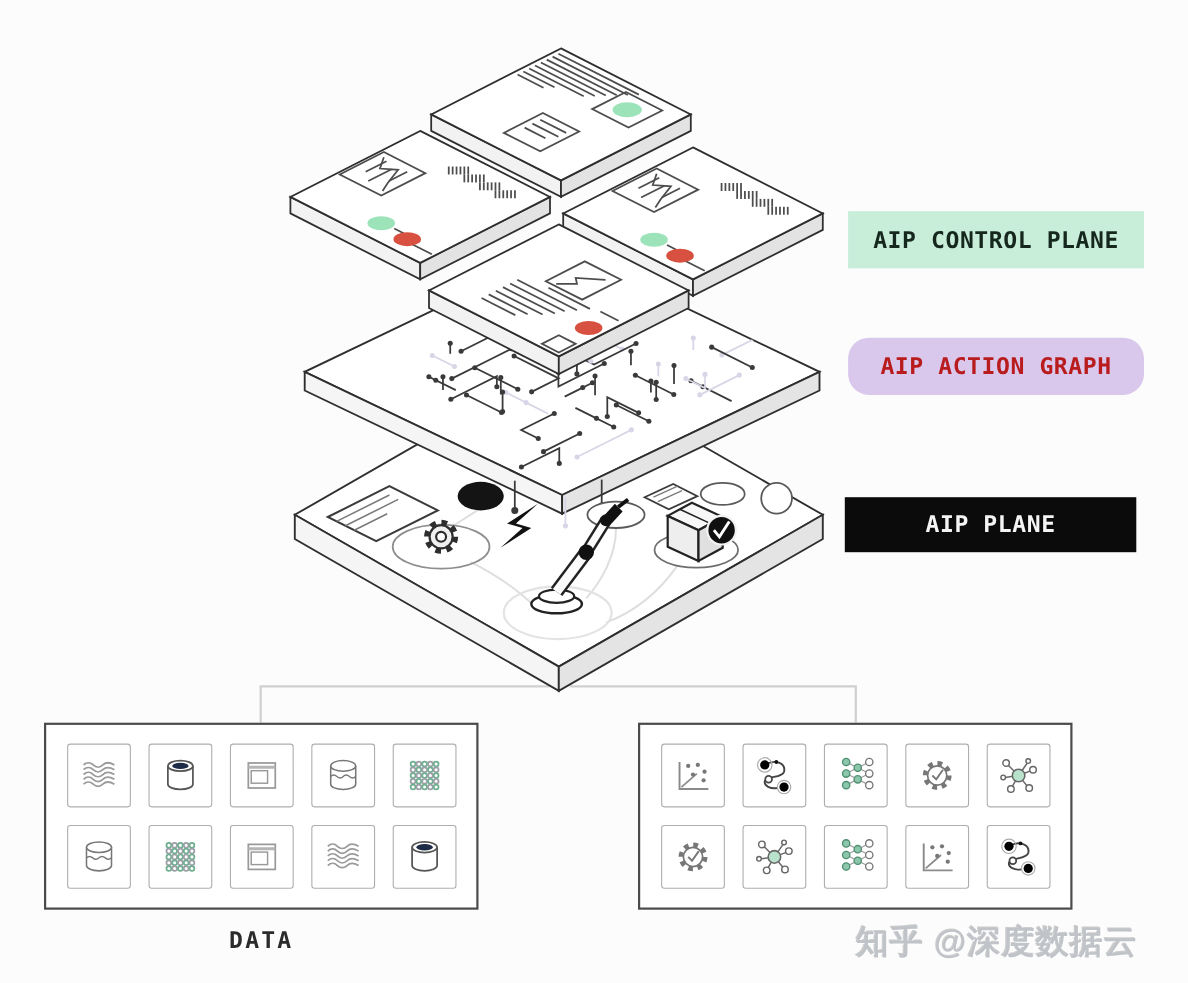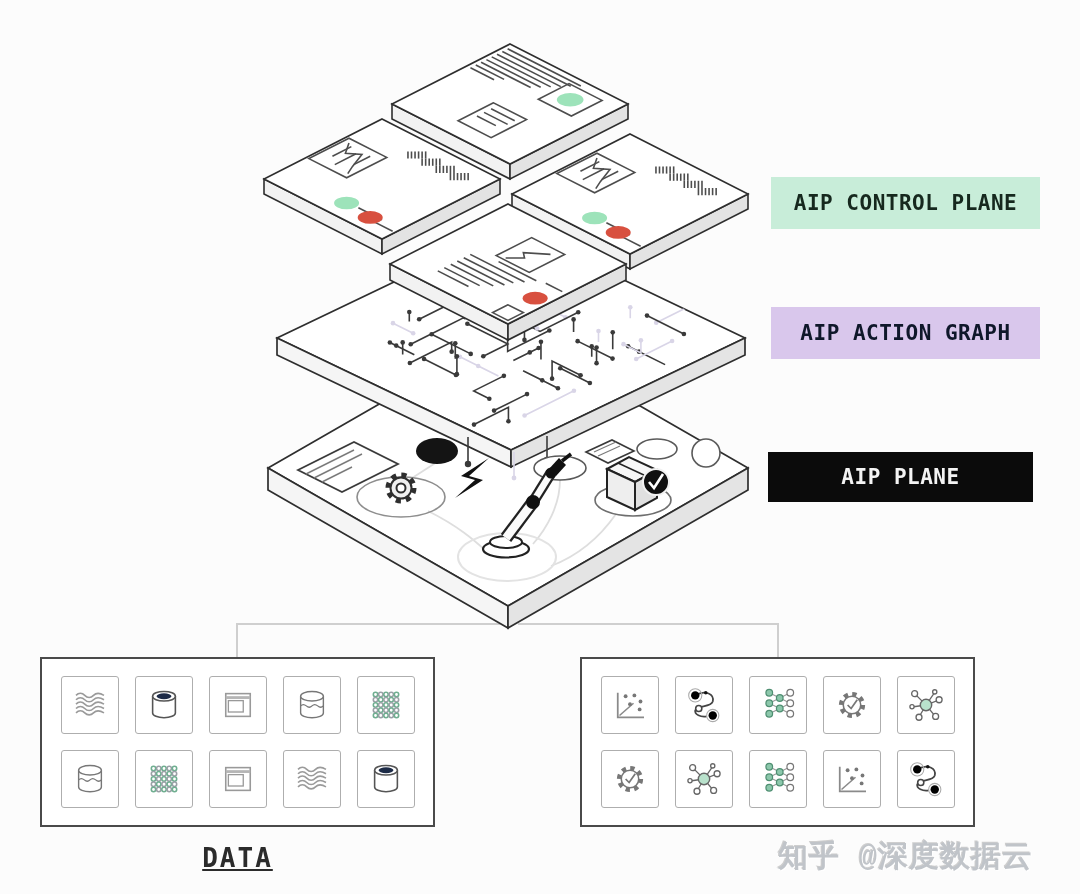--- a/index.html
+++ b/index.html
@@ -8,23 +8,23 @@
   #iso{position:absolute;left:0;top:0;}
   .iso *{vector-effect:non-scaling-stroke;}
   .side-label{position:absolute;display:flex;align-items:center;justify-content:center;
       font-size:21px;font-weight:bold;letter-spacing:.5px;white-space:nowrap;}
   .iconbox{position:absolute;width:391px;height:166px;background:#ffffff;border:2px solid #4a4a4a;
       display:grid;grid-template-columns:repeat(5,58px);grid-template-rows:repeat(2,58px);
       gap:16px;justify-content:center;align-content:center;}
   .tile{width:58px;height:58px;border:1.5px solid #aeaeae;border-radius:3px;background:#fff;
       display:flex;align-items:center;justify-content:center;box-sizing:border-box;}
   .tileicon{width:42px;height:42px;}
-  .box-label{position:absolute;width:395px;text-align:center;font-size:26px;font-weight:bold;
-      letter-spacing:2px;color:#2b2b2b;text-decoration:underline;}
-  #watermark{position:absolute;left:778px;top:836px;width:300px;font-family:Liberation Mono, monospace;
+  .box-label{position:absolute;width:395px;text-align:center;font-size:21px;font-weight:bold;
+      letter-spacing:2px;color:#2b2b2b;}
+  #watermark{position:absolute;left:778px;top:836px;width:300px;font-family:Liberation Sans, sans-serif;
       font-size:30px;font-weight:bold;letter-spacing:1px;white-space:nowrap;
       text-shadow:1px 1px 0 #ffffff,-1px -1px 0 rgba(120,120,120,.35);z-index:6;}
 </style>
 </head>
 <body>
 
 <div id="stage">
 
 <svg id="iso" class="iso" width="1080" height="894" viewBox="0 0 1080 894">
   <defs>
@@ -389,22 +389,22 @@
             <line x1="85.5" y1="26" x2="85.5" y2="52"></line>
         <line x1="52" y1="44" x2="52" y2="76"></line>
             <line x1="50" y1="82" x2="50" y2="96"></line>
         <rect x="84" y="84" width="13" height="13"></rect>
         <circle cx="67" cy="90" r="7.5" stroke="none" fill="#d8503f"></circle>
       </g>
     </g>
   </g>
 </svg>
 
-<div class="side-label" style="left: 771px; top: 177px; width: 269px; height: 52px; background: rgb(200, 237, 217); color: rgb(22, 40, 30);">AIP CONTROL PLANE</div>
-<div class="side-label" style="left: 771px; top: 307px; width: 269px; height: 52px; background: rgb(217, 199, 236); color: #0f172a;">AIP ACTION GRAPH</div>
+<div class="side-label" style="left: 771px; top: 192px; width: 269px; height: 52px; background: rgb(200, 237, 217); color: rgb(22, 40, 30);">AIP CONTROL PLANE</div>
+<div class="side-label" style="left: 771px; top: 307px; width: 269px; height: 52px; background: rgb(217, 199, 236); color: #b91c1c; border-radius: 19px;">AIP ACTION GRAPH</div>
 <div class="side-label" style="left: 768px; top: 452px; width: 265px; height: 50px; background: rgb(11, 11, 11); color: rgb(244, 244, 244);">AIP PLANE</div>
 
 <div class="iconbox" style="left:40px;top:657px;">
       <div class="tile">
         <svg class="tileicon" viewBox="0 0 48 48">
           <use href="#sym-waves"></use>
         </svg>
       </div>
       <div class="tile">
         <svg class="tileicon" viewBox="0 0 48 48">

